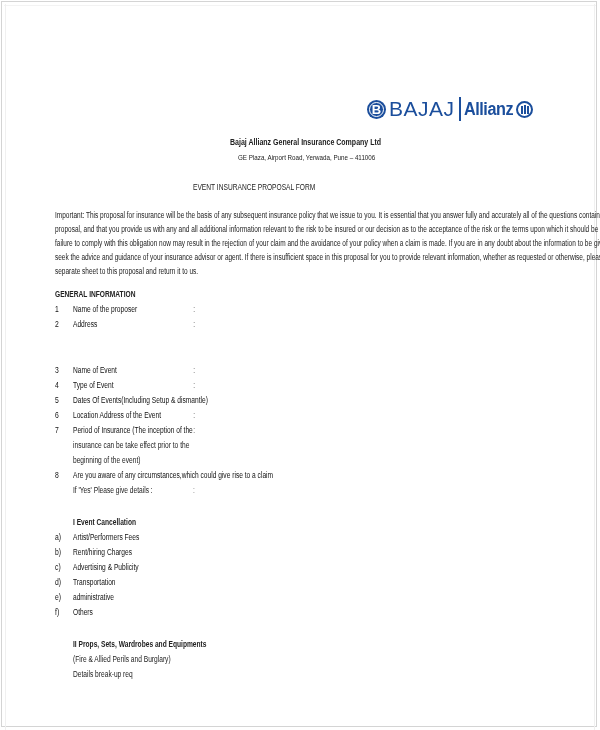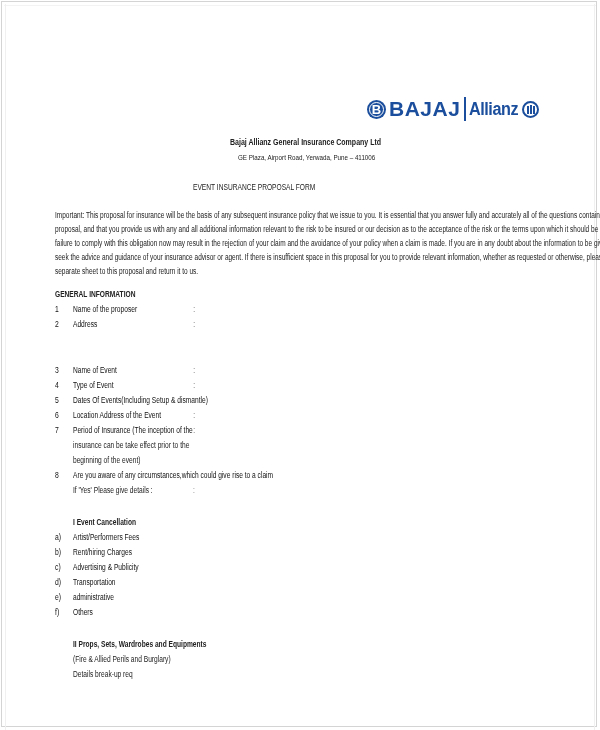--- a/index.html
+++ b/index.html
@@ -21,21 +21,21 @@
     .logo-b {
       width: 19px; height: 19px; border-radius: 50%; background: #1b4e9c;
       color: #fff; font-weight: bold; font-size: 13px; line-height: 19px; text-align: center;
       font-family: "Liberation Sans", sans-serif; position: relative;
     }
     .logo-b::after {
       content: ""; position: absolute; left: 2px; top: 2px; right: 2px; bottom: 2px;
       border: 1px solid #fff; border-radius: 50%;
     }
     .logo-bajaj {
-      color: #1b4e9c; font-weight: bold; font-size: 21px; letter-spacing: 0.5px;
+      color: #1b4e9c; font-weight: normal; font-size: 21px; letter-spacing: 0.5px;
       margin-left: 3px; line-height: 32px;
     }
     .logo-sep { width: 2px; height: 24px; background: #1b4e9c; margin: 0 3px 0 4px; }
     .logo-allianz {
       color: #1b4e9c; font-weight: bold; font-size: 18px; line-height: 32px;
       letter-spacing: -0.5px; transform: scaleX(0.9); transform-origin: left center;
     }
     .logo-mark {
       width: 17px; height: 17px; border-radius: 50%; border: 2px solid #1b4e9c;
       box-sizing: border-box; margin-left: -2px; position: relative;

